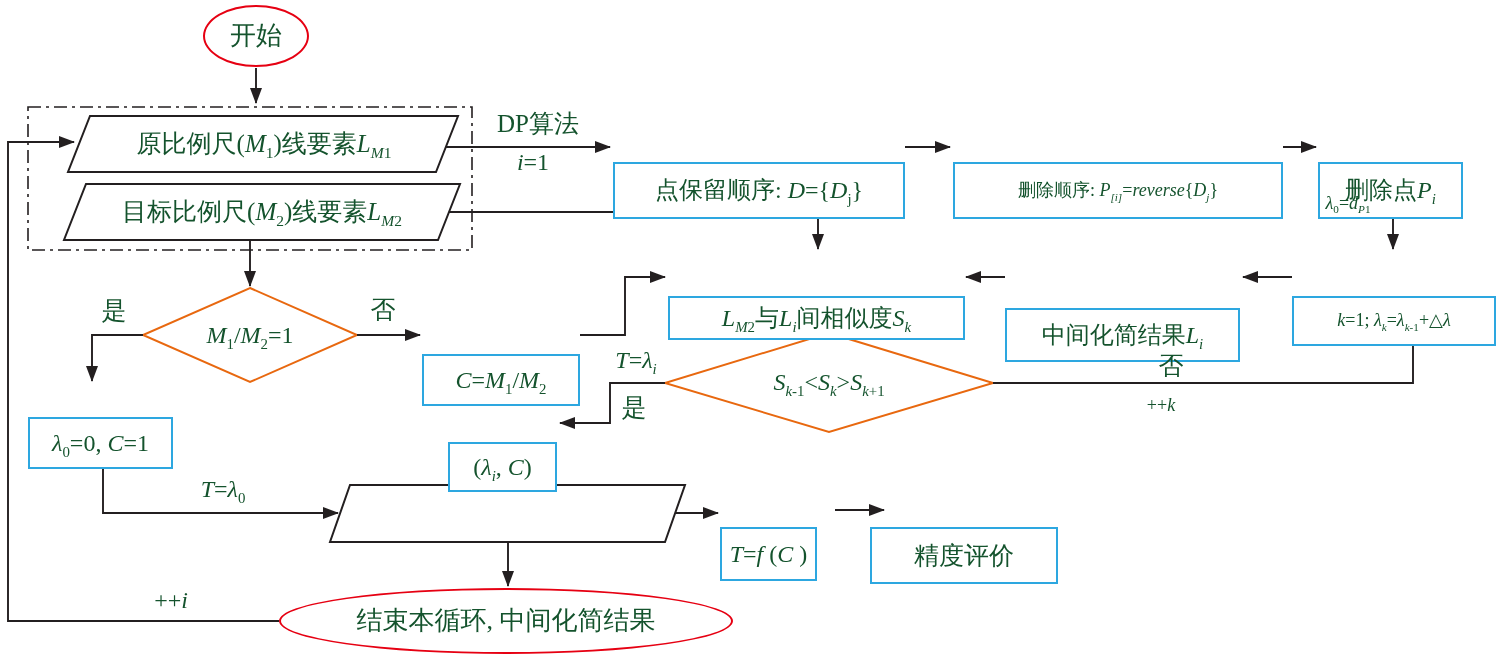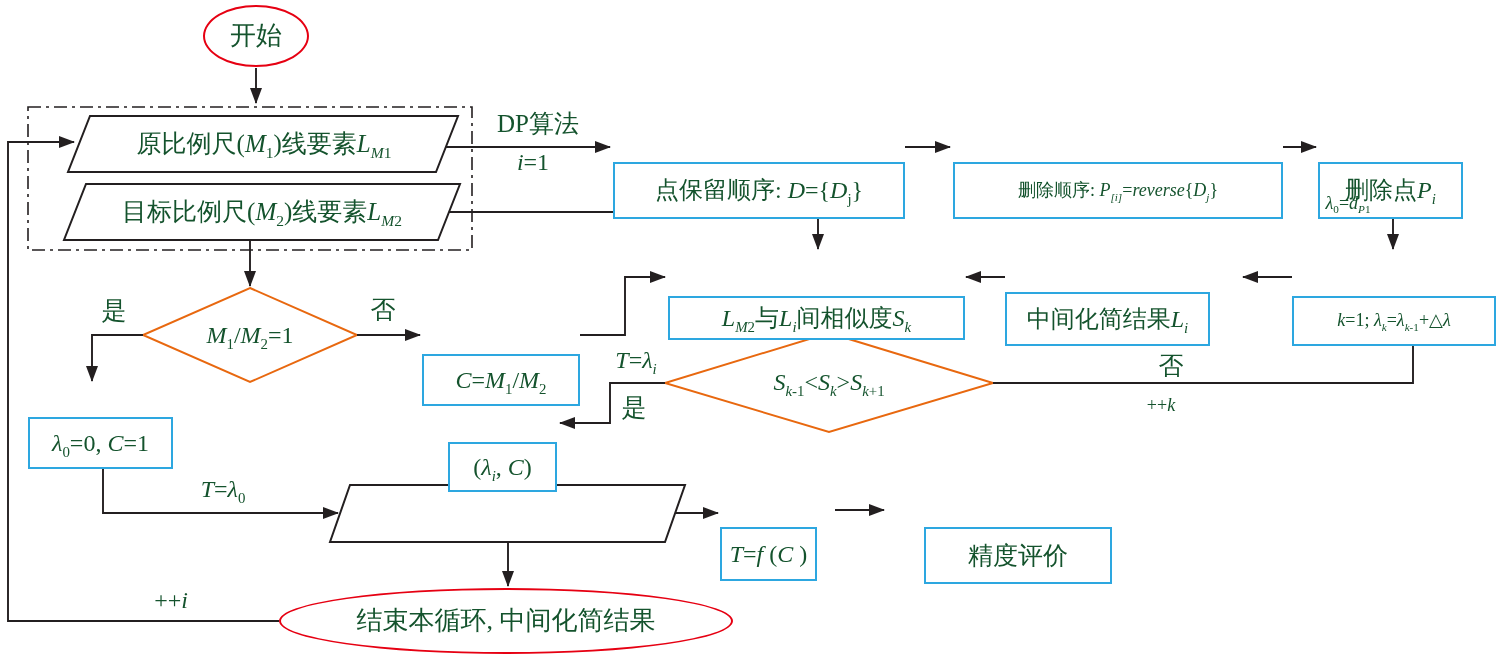--- a/index.html
+++ b/index.html
@@ -90,39 +90,39 @@
   </div>
   <div class="node rectbox mid" style="left:953px;top:118px;width:330px;height:57px">
     <span>删除顺序: <i>P</i><sub><i>[i]</i></sub>=<i>reverse</i>{<i>D</i><sub><i>j</i></sub>}</span>
   </div>
   <div class="node rectbox" style="left:1318px;top:118px;width:145px;height:57px">
     <span>删除点<i>P</i><sub><i>i</i></sub></span>
   </div>
   <div class="node rectbox mid" style="left:1292px;top:252px;width:204px;height:50px">
     <span><i>k</i>=1; <i>λ</i><sub><i>k</i></sub>=<i>λ</i><sub><i>k</i>-1</sub>+△<i>λ</i></span>
   </div>
-  <div class="node rectbox" style="left:1005px;top:248px;width:205px;height:54px">
+  <div class="node rectbox" style="left:1005px;top:264px;width:235px;height:54px">
     <span>中间化简结果<i>L</i><sub><i>i</i></sub></span>
   </div>
   <div class="node rectbox" style="left:668px;top:252px;width:297px;height:44px">
     <span><i>L</i><sub><i>M</i>2</sub>与<i>L</i><sub><i>i</i></sub>间相似度<i>S</i><sub><i>k</i></sub></span>
   </div>
   <div class="node rectbox" style="left:422px;top:310px;width:158px;height:52px">
     <span><i>C</i>=<i>M</i><sub>1</sub>/<i>M</i><sub>2</sub></span>
   </div>
   <div class="node rectbox" style="left:28px;top:373px;width:145px;height:52px">
     <span><i>λ</i><sub>0</sub>=0, <i>C</i>=1</span>
   </div>
   <div class="node rectbox" style="left:448px;top:398px;width:109px;height:50px">
     <span>(<i>λ</i><sub><i>i</i></sub>, <i>C</i>)</span>
   </div>
   <div class="node rectbox" style="left:720px;top:483px;width:97px;height:54px">
     <span><i>T</i>=<i>f</i> (<i>C</i> )</span>
   </div>
-  <div class="node rectbox cn" style="left:924px;top:483px;width:188px;height:57px">
+  <div class="node rectbox cn" style="left:870px;top:483px;width:188px;height:57px">
     <span>精度评价</span>
   </div>
 
   <div class="elabel cn" style="left:538px;top:124px">DP算法</div>
   <div class="elabel" style="left:533px;top:163px"><i>i</i>=1</div>
   <div class="elabel mid" style="left:1348px;top:203px"><i>λ</i><sub>0</sub>=<i>d</i><sub><i>P</i>1</sub></div>
   <div class="elabel cn" style="left:114px;top:311px">是</div>
   <div class="elabel cn" style="left:383px;top:310px">否</div>
   <div class="elabel" style="left:636px;top:361px"><i>T</i>=<i>λ</i><sub><i>i</i></sub></div>
   <div class="elabel cn" style="left:634px;top:408px">是</div>

